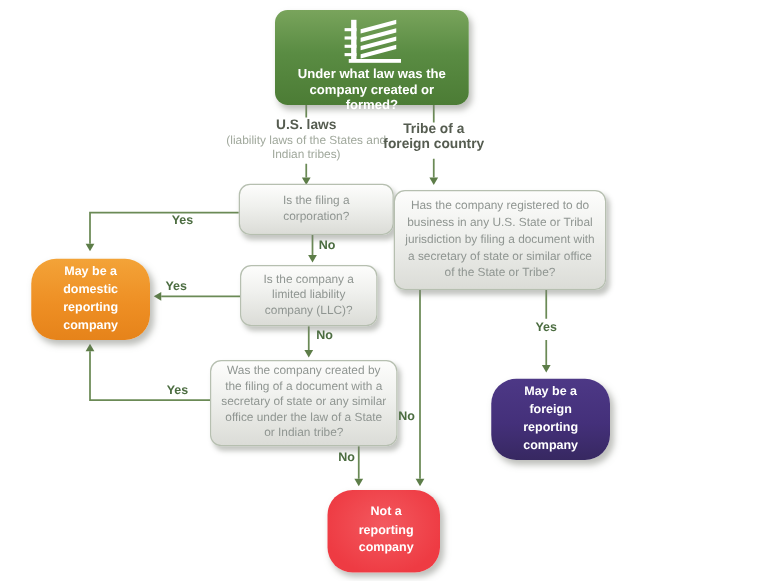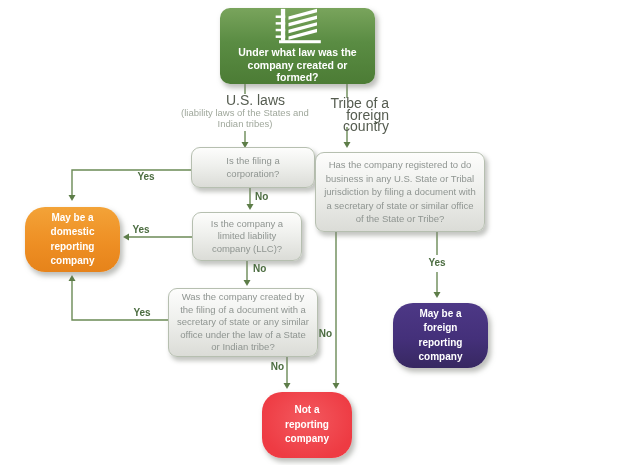--- a/index.html
+++ b/index.html
@@ -6,21 +6,21 @@
   .canvas {
     position:relative; width:617px; height:465px; background:#ffffff;
     font-family:"Liberation Sans", sans-serif; overflow:hidden;
   }
   .wires { position:absolute; left:0; top:0; }
   .wire { stroke:#6b8a56; stroke-width:1.4; fill:none; }
   .arrowhead { fill:#5d7d48; stroke:none; }
 
   .box {
     position:absolute; box-sizing:border-box; display:flex;
-    align-items:center; justify-content:center; text-align:center;
+    align-items:center; text-align:center;
   }
   .gray {
     background:linear-gradient(180deg,#fdfdfc,#eff0ed 45%,#dbdcd7);
     border:1px solid #b6bfb0; border-radius:9px;
     color:#8f9591; font-size:9.5px; line-height:12.5px;
     box-shadow:2.5px 3.5px 4px rgba(125,128,120,.45);
     padding:4px 7px;
   }
   .green-box {
     left:220px; top:8px; width:155px; height:76px;
@@ -41,21 +41,21 @@
   .red    { left:262px; top:392px; width:90px; height:66px;
     background:radial-gradient(ellipse at 50% 42%, #f3595f, #ee3b43 75%); }
 
   #q-corporation { left:191px; top:147px; width:124px; height:41px; }
   #q-llc         { left:192px; top:212px; width:110px; height:49px; }
   #q-filing      { left:168px; top:288px; width:150px; height:69px; }
   #q-registered  { left:315px; top:152px; width:170px; height:80px; line-height:13.5px; }
 
   .lbl { position:absolute; font-size:10px; }
   .yesno { font-weight:bold; color:#4c6d41; }
-  .branch-bold { font-weight:normal; color:#555c50; text-align:right; font-size:14px; line-height:11.5px; }
+  .branch-bold { font-weight:bold; color:#555c50; text-align:center; font-size:11px; line-height:11.5px; }
   .branch-note { color:#a0a89c; text-align:center; line-height:11px; font-size:9.5px; }
 
   #lbl-branch-us      { left:205px; top:95px;  width:80px; }
   #lbl-branch-us-note { left:180px; top:107px; width:130px; }
   #lbl-branch-foreign { left:305px; top:98px;  width:84px; }
 
   #yes-corporation { left:131px; top:171px; width:30px; text-align:center; }
   #no-corporation  { left:255px; top:191px; width:26px; }
   #yes-llc         { left:126px; top:224px; width:30px; text-align:center; }
   #no-llc          { left:253px; top:263px; width:26px; }

